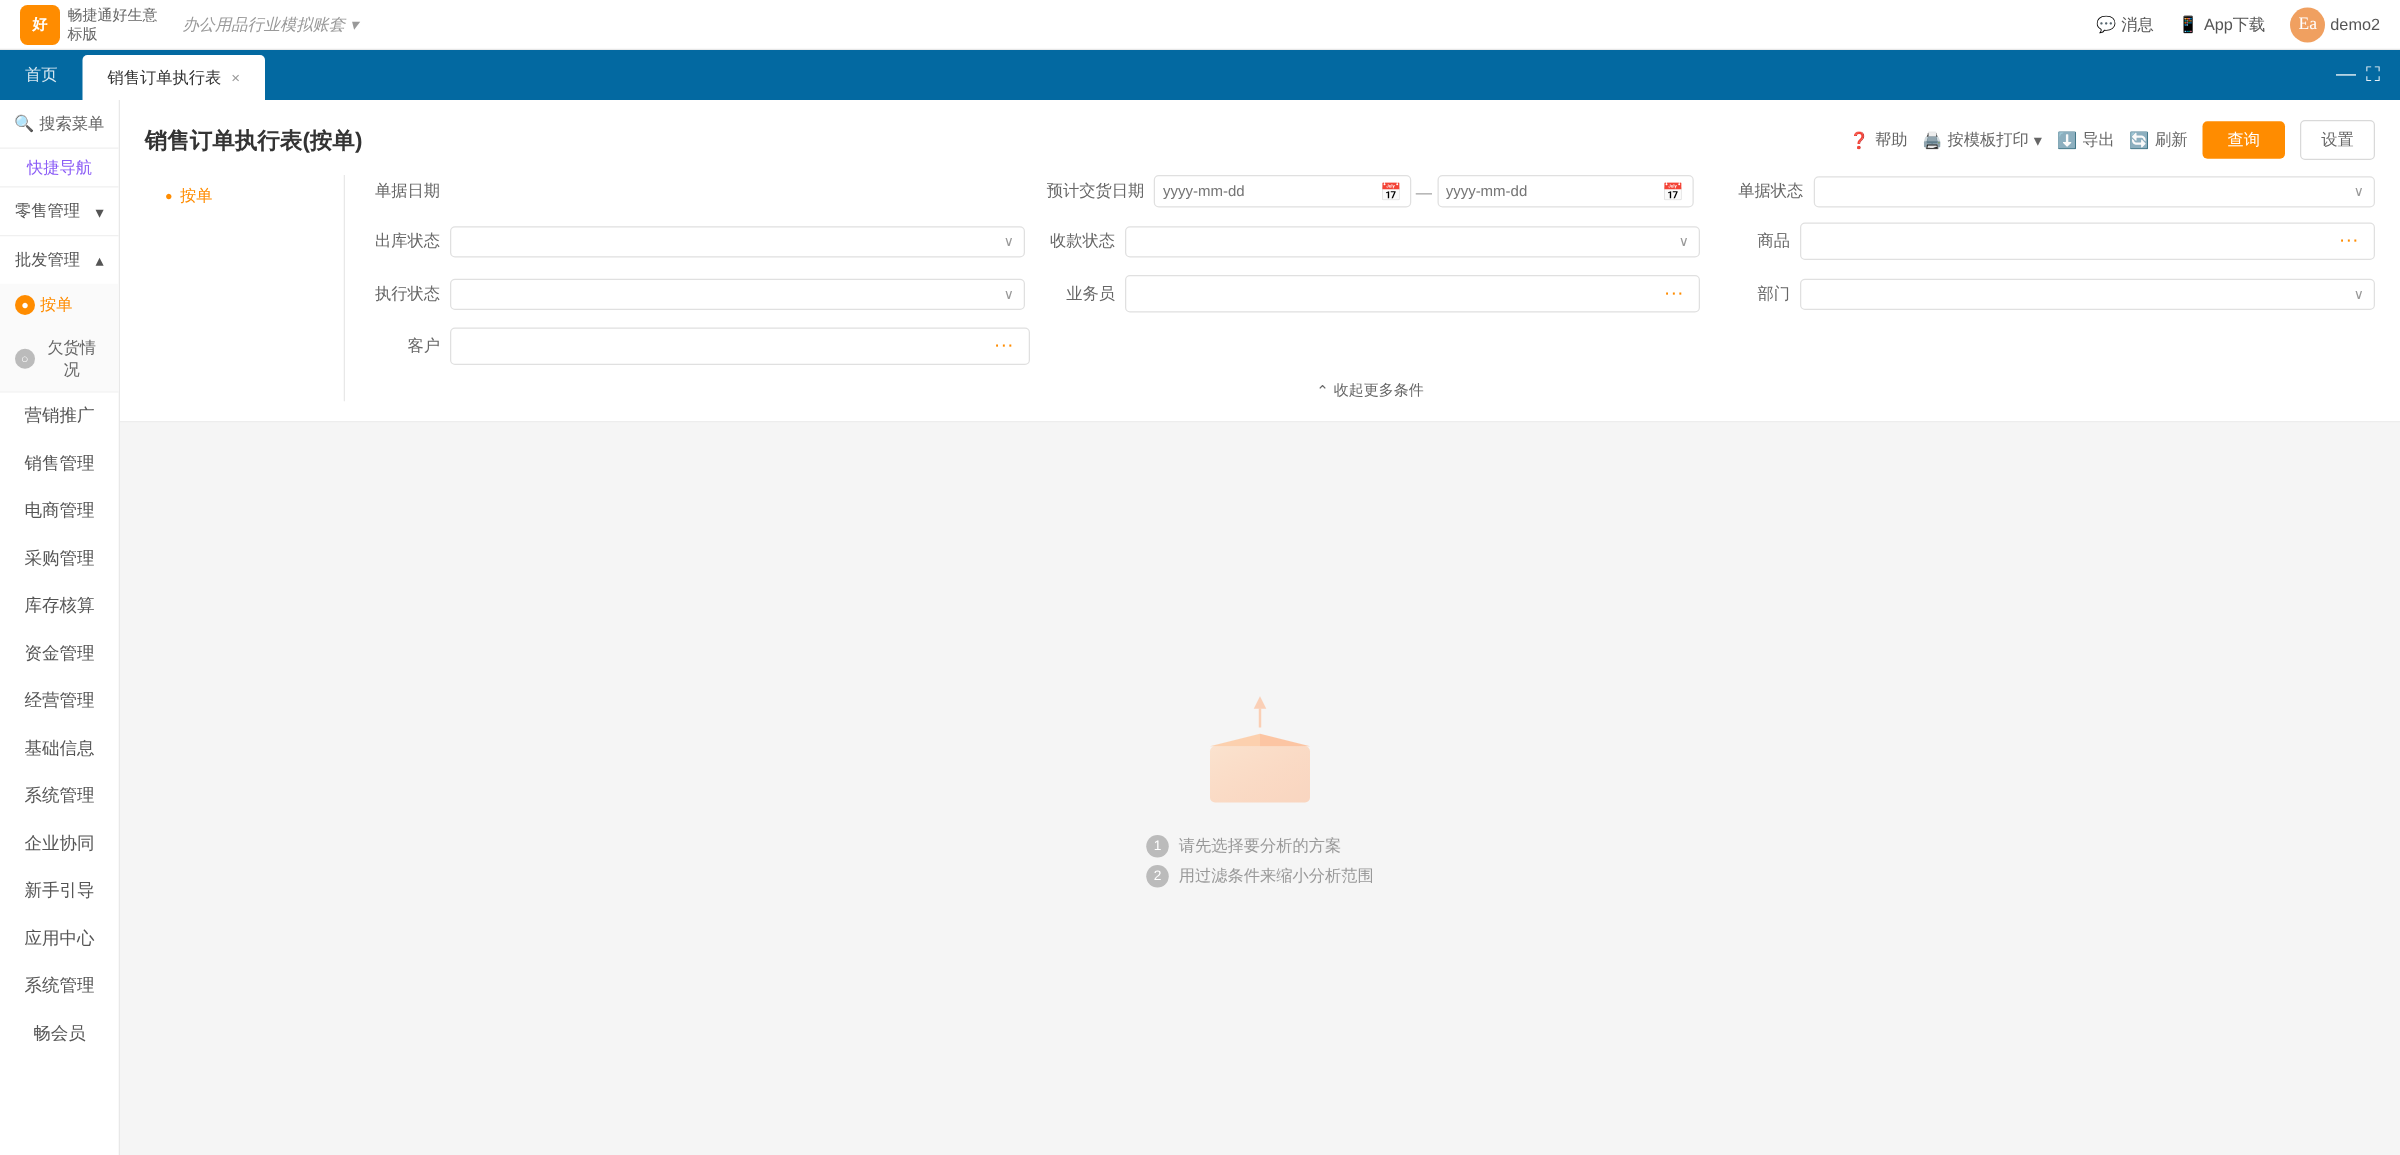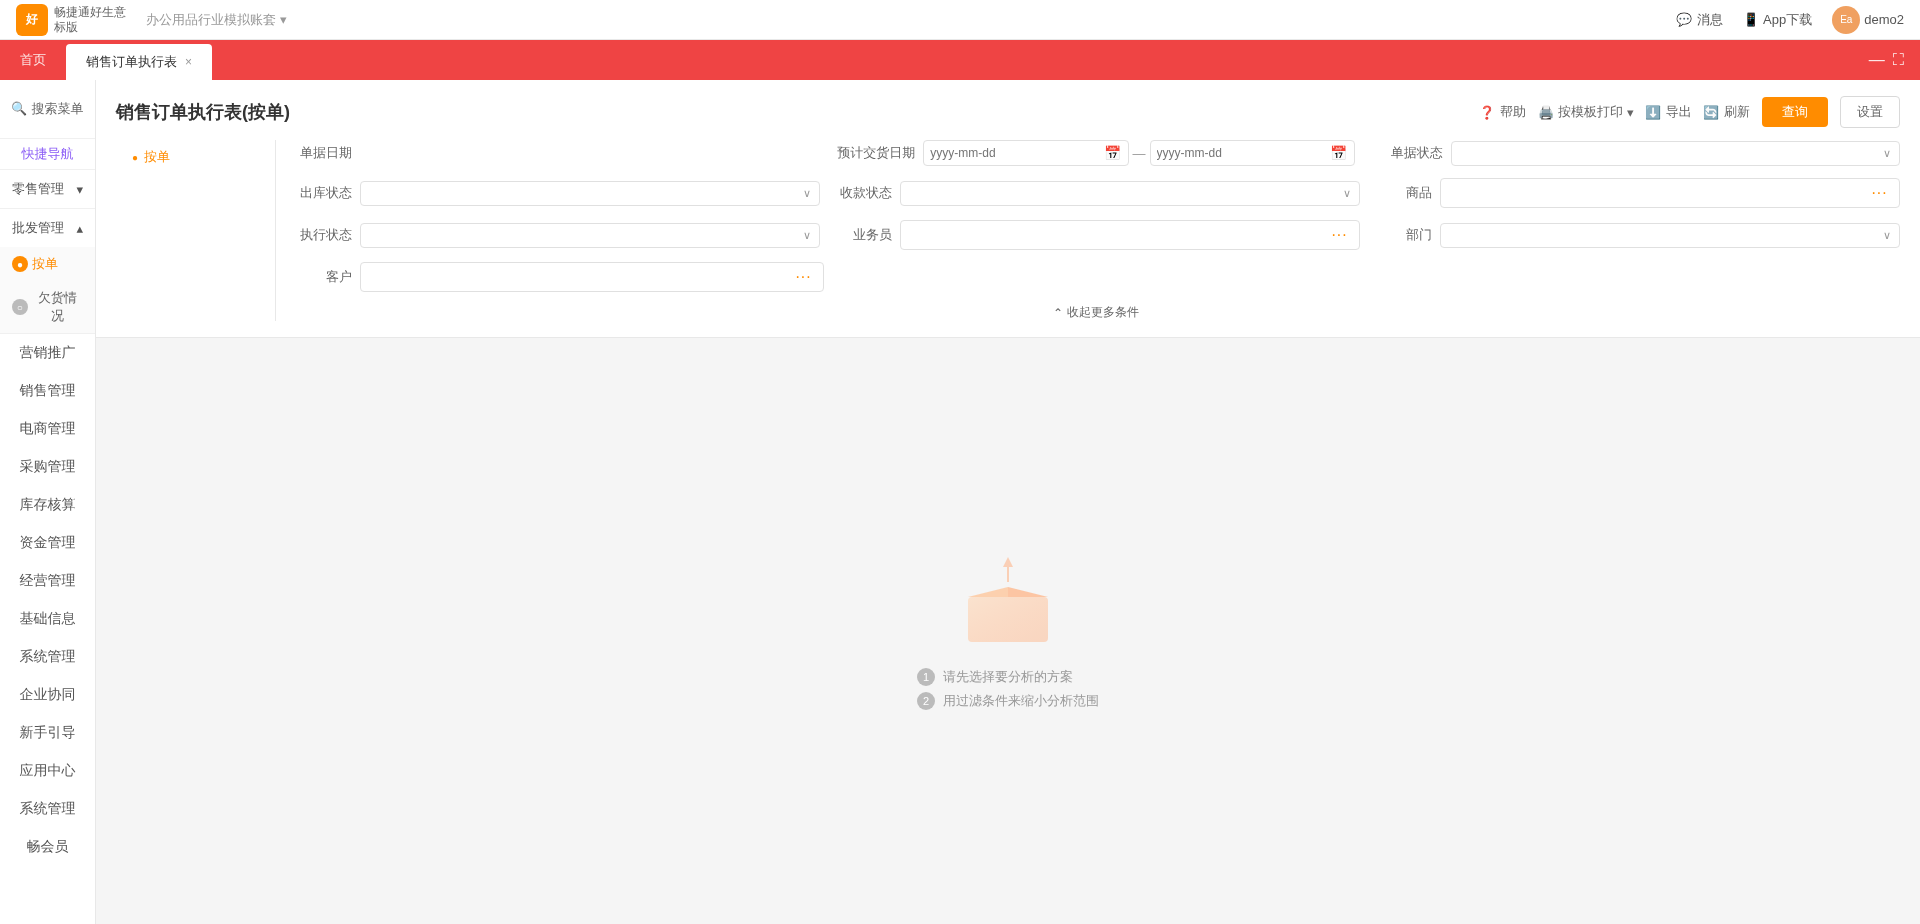--- a/index.html
+++ b/index.html
@@ -4,40 +4,40 @@
   <style>
     * { margin: 0; padding: 0; box-sizing: border-box; }
     body { font-family: 'Microsoft YaHei', sans-serif; font-size: 13px; background: #f5f5f5; color: #333; width: 1920px; min-height: 924px; overflow-x: hidden; }
 
     
     .topbar { height: 40px; background: #fff; display: flex; align-items: center; justify-content: space-between; padding: 0 16px; border-bottom: 1px solid #e8e8e8; }
     .topbar-left { display: flex; align-items: center; gap: 8px; }
     .logo-area { display: flex; align-items: center; gap: 6px; }
     .logo-icon { width: 32px; height: 32px; background: #ff8c00; border-radius: 6px; display: flex; align-items: center; justify-content: center; color: #fff; font-size: 12px; font-weight: bold; }
     .logo-text { font-size: 12px; color: #666; line-height: 1.2; }
-    .breadcrumb-area { display: flex; align-items: center; gap: 4px; margin-left: 12px; color: #999; font-size: 13px; }
+    .breadcrumb-area { display: flex; align-items: center; gap: 4px; margin-left: 12px; color: #999; font-size: 13px; font-style: italic; }
     .topbar-right { display: flex; align-items: center; gap: 20px; }
     .topbar-right-item { display: flex; align-items: center; gap: 4px; color: #555; font-size: 13px; cursor: pointer; }
-    .avatar { width: 28px; height: 28px; border-radius: 50%; background: #ccc; overflow: hidden; display: flex; align-items: center; justify-content: center; font-size: 10px; color: #fff; background: #f0a060; }
-
-    
-    .nav-tabs { height: 40px; background: #ef4444; display: flex; align-items: center; padding: 0 0; position: relative; }
+    .avatar { width: 28px; height: 28px; border-radius: 50%; background: #ccc; overflow: hidden; display: flex; align-items: center; justify-content: center; font-size: 14px; color: #fff; background: #f0a060; font-family: Liberation Serif, serif; }
+
+    
+    .nav-tabs { height: 40px; background: #0369a1; display: flex; align-items: center; padding: 0 0; position: relative; }
     .nav-tab { height: 40px; padding: 0 20px; display: flex; align-items: center; color: rgba(255,255,255,0.85); font-size: 13px; cursor: pointer; position: relative; }
     .nav-tab.home { background: transparent; }
     .nav-tab.active { background: #fff; color: #333; border-radius: 4px 4px 0 0; margin-top: 4px; height: 36px; }
     .nav-tab .close-btn { margin-left: 8px; font-size: 12px; color: #999; cursor: pointer; }
     .nav-tabs-right { position: absolute; right: 16px; display: flex; gap: 8px; }
     .nav-tab-btn { color: rgba(255,255,255,0.9); font-size: 16px; cursor: pointer; background: none; border: none; }
 
     
     .main-layout { display: flex; height: calc(924px - 80px); }
 
     
     .sidebar { width: 96px; background: #fff; border-right: 1px solid #e8e8e8; display: flex; flex-direction: column; overflow-y: auto; }
-    .sidebar-search { padding: 20px 8px; border-bottom: 1px solid #f0f0f0; text-align: center; color: #666; font-size: 13px; cursor: pointer; }
+    .sidebar-search { padding: 10px 8px; border-bottom: 1px solid #f0f0f0; text-align: center; color: #666; font-size: 13px; cursor: pointer; }
     .sidebar-nav { padding: 6px 4px; border-bottom: 1px solid #f0f0f0; text-align: center; color: #8b5cf6; font-size: 13px; cursor: pointer; }
     .sidebar-section { border-bottom: 1px solid #f0f0f0; }
     .sidebar-item { padding: 10px 8px; text-align: center; color: #555; font-size: 14px; cursor: pointer; display: flex; align-items: center; justify-content: center; gap: 4px; }
     .sidebar-group-header { padding: 10px 12px; display: flex; align-items: center; justify-content: space-between; color: #555; font-size: 13px; cursor: pointer; }
     .sidebar-sub { background: #fafafa; }
     .sidebar-sub-item { padding: 8px 12px; text-align: center; color: #666; font-size: 13px; cursor: pointer; }
 
     
     .filter-panel { background: #fff; padding: 16px 20px; border-bottom: 1px solid #e8e8e8; }
     .filter-header { display: flex; align-items: center; justify-content: space-between; margin-bottom: 12px; }

